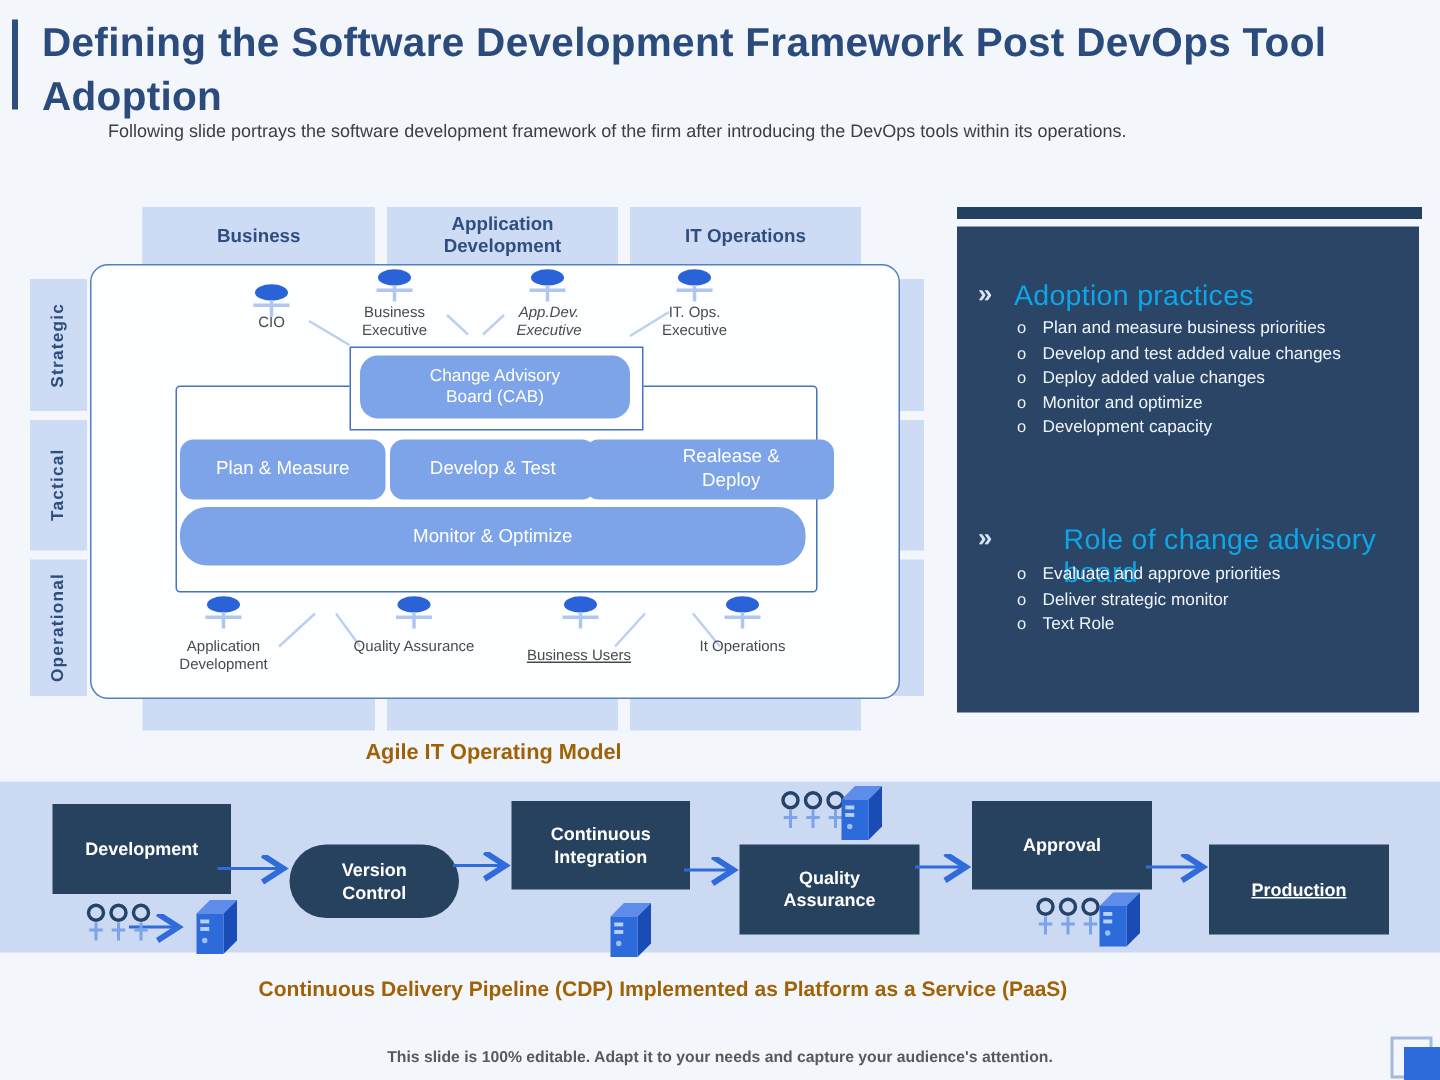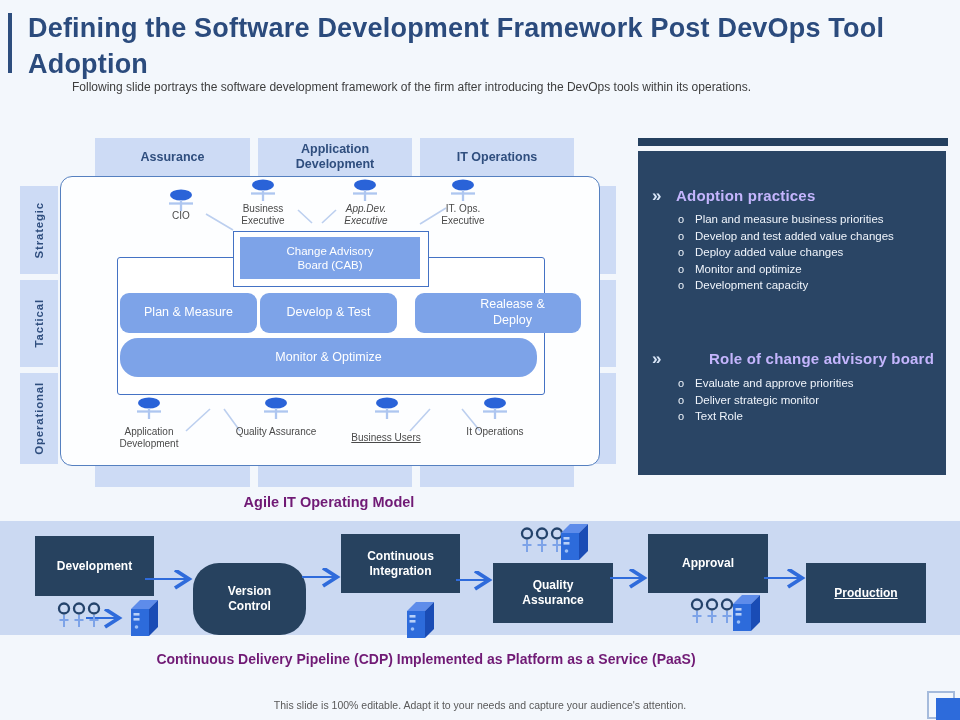--- a/index.html
+++ b/index.html
@@ -12,35 +12,35 @@
   .hdrcell{display:flex;align-items:center;justify-content:center;text-align:center;
            font-weight:bold;color:#2F4E7E;font-size:12.5px;line-height:1.18;}
   .rowcell{display:flex;align-items:center;justify-content:center;}
   .rowtxt{writing-mode:vertical-rl;transform:rotate(180deg);font-weight:bold;color:#2F4E7E;
           font-size:11.5px;letter-spacing:.8px;}
   .container-box{background:#FDFEFF;border:1.6px solid #5580C0;border-radius:12px;}
   .inner-box{background:#FFFFFF;border:1.6px solid #4472C4;border-radius:3px;}
   .cab-outer{background:#FFFFFF;border:1.6px solid #4472C4;}
   .bluebox{background:#7DA3E8;color:#fff;display:flex;align-items:center;justify-content:center;
            text-align:center;border-radius:9px;font-size:12.5px;line-height:1.25;}
-  .cabfill{border-radius:0;font-size:11.5px;}
+  .cabfill{border-radius:12px;font-size:11.5px;}
   .plabel{text-align:center;font-size:10px;color:#4a4a4a;line-height:1.2;}
-  .caption{font-weight:bold;color:#701a75;text-align:center;}
+  .caption{font-weight:bold;color:#a16207;text-align:center;}
   .panel{background:#2A4565;}
   .panel-strip{background:#24405F;}
   .chev{font-size:17px;font-weight:bold;color:#D9E6F8;line-height:1;}
-  .phead{font-size:15px;font-weight:bold;color:#c4b5fd;letter-spacing:.2px;}
+  .phead{font-size:19px;font-weight:normal;color:#0ea5e9;letter-spacing:.2px;}
   .plist{list-style:none;margin:0;padding:0;}
   .plist li{display:flex;align-items:flex-start;margin-bottom:3.5px;font-size:11.5px;
             color:#EFF4FB;line-height:13px;}
   .plist .mark{width:17px;flex:none;font-size:11px;}
   .band{background:#CBD9F2;}
   .darkbox{background:#27425F;color:#fff;font-weight:bold;display:flex;align-items:center;
            justify-content:center;text-align:center;font-size:12px;line-height:1.25;}
-  .footer{font-size:10.5px;color:#595959;text-align:center;}
+  .footer{font-size:10.5px;color:#595959;text-align:center;font-weight:bold;}
   .corner-outline{border:2px solid #A5BBDC;background:transparent;}
   .corner-fill{background:#2D6BDB;}
   svg{display:block;}
 </style>
 </head>
 <body>
 
 <div class="slide">
 
   <div class="abs" style="left:8px;top:13px;width:4px;height:60px;background:#2E4E7E;"></div>
@@ -49,21 +49,21 @@
 
   <div class="abs cell" style="left:95px;top:140px;width:155px;height:347px;"></div>
   <div class="abs cell" style="left:258px;top:140px;width:154px;height:347px;"></div>
   <div class="abs cell" style="left:420px;top:140px;width:154px;height:347px;"></div>
 
   <div class="abs cell" style="left:64px;top:186px;width:552px;height:88px;"></div>
   <div class="abs cell" style="left:64px;top:280px;width:552px;height:87px;"></div>
   <div class="abs cell" style="left:64px;top:373px;width:552px;height:91px;"></div>
 
   <div class="abs cell hdrcell" style="left:95px;top:138px;width:155px;height:38px;">
-    <span>Assurance</span>
+    <span>Business</span>
   </div>
   <div class="abs cell hdrcell" style="left:258px;top:138px;width:154px;height:38px;">
     <span style="width:112px;">Application Development</span>
   </div>
   <div class="abs cell hdrcell" style="left:420px;top:138px;width:154px;height:38px;">
     <span>IT Operations</span>
   </div>
 
   <div class="abs cell rowcell" style="left:20px;top:186px;width:38px;height:88px;">
     <span class="rowtxt">Strategic</span>
@@ -96,21 +96,21 @@
   <div class="abs bluebox cabfill" style="left:240px;top:237px;width:180px;height:42px;">
     <span style="width:120px;">Change Advisory Board (CAB)</span>
   </div>
 
   <div class="abs bluebox" style="left:260px;top:293px;width:137px;height:40px;">
     <span>Develop &amp; Test</span>
   </div>
   <div class="abs bluebox" style="left:120px;top:293px;width:137px;height:40px;">
     <span>Plan &amp; Measure</span>
   </div>
-  <div class="abs bluebox" style="left:415px;top:293px;width:137px;height:40px;padding-left:29px;">
+  <div class="abs bluebox" style="left:390px;top:293px;width:137px;height:40px;padding-left:29px;">
     <span style="width:82px;">Realease &amp; Deploy</span>
   </div>
   <div class="abs bluebox" style="left:120px;top:338px;width:417px;height:39px;border-radius:18px;">
     <span>Monitor &amp; Optimize</span>
   </div>
 
   <svg class="abs" style="left:165px;top:189px" width="32" height="24" viewBox="0 0 32 24">
     <ellipse cx="16" cy="6" rx="11" ry="5.5" fill="#2A63D8"></ellipse>
     <line x1="4" y1="14.5" x2="28" y2="14.5" stroke="#AEC6F0" stroke-width="2.3"></line>
     <line x1="16" y1="11" x2="16" y2="22" stroke="#AEC6F0" stroke-width="2.3"></line>
@@ -206,21 +206,21 @@
           <span>Text Role</span>
         </li>
     </ul>
   </div>
 
   <div class="abs band" style="left:0;top:521px;width:960px;height:114px;"></div>
 
   <div class="abs darkbox" style="left:35px;top:536px;width:119px;height:60px;">
     <span>Development</span>
   </div>
-  <div class="abs darkbox" style="left:193px;top:563px;width:113px;height:72px;border-radius:26px;">
+  <div class="abs darkbox" style="left:193px;top:563px;width:113px;height:49px;border-radius:26px;">
     <span style="width:58px;">Version Control</span>
   </div>
   <div class="abs darkbox" style="left:341px;top:534px;width:119px;height:59px;">
     <span style="width:80px;">Continuous Integration</span>
   </div>
   <div class="abs darkbox" style="left:493px;top:563px;width:120px;height:60px;">
     <span style="width:72px;">Quality Assurance</span>
   </div>
   <div class="abs darkbox" style="left:648px;top:534px;width:120px;height:59px;">
     <span>Approval</span>
@@ -319,19 +319,19 @@
   </svg>
   <svg class="abs" style="left:728px;top:592px" width="36" height="42" viewBox="0 0 36 42">
     <polygon points="5,12 14,3 32,3 23,12" fill="#5E8CEA"></polygon>
     <polygon points="23,12 32,3 32,30 23,39" fill="#1A4CB5"></polygon>
     <rect x="5" y="12" width="18" height="27" fill="#2D6BDB"></rect>
     <rect x="7.5" y="16" width="6" height="2.6" fill="#B8D0F8"></rect>
     <rect x="7.5" y="21" width="6" height="2.6" fill="#B8D0F8"></rect>
     <circle cx="10.5" cy="30" r="1.8" fill="#9CC0F6"></circle>
   </svg>
 
-  <div class="abs caption" style="left:0;top:651px;width:852px;font-size:14px;">Continuous Delivery Pipeline (CDP) Implemented as Platform as a Service (PaaS)</div>
+  <div class="abs caption" style="left:16px;top:651px;width:852px;font-size:14px;">Continuous Delivery Pipeline (CDP) Implemented as Platform as a Service (PaaS)</div>
   <div class="abs footer" style="left:0;top:699px;width:960px;">This slide is 100% editable. Adapt it to your needs and capture your audience's attention.</div>
 
   <div class="abs corner-outline" style="left:927px;top:691px;width:24px;height:24px;"></div>
   <div class="abs corner-fill" style="left:936px;top:698px;width:24px;height:22px;"></div>
 
 </div>
 
 </body></html>

